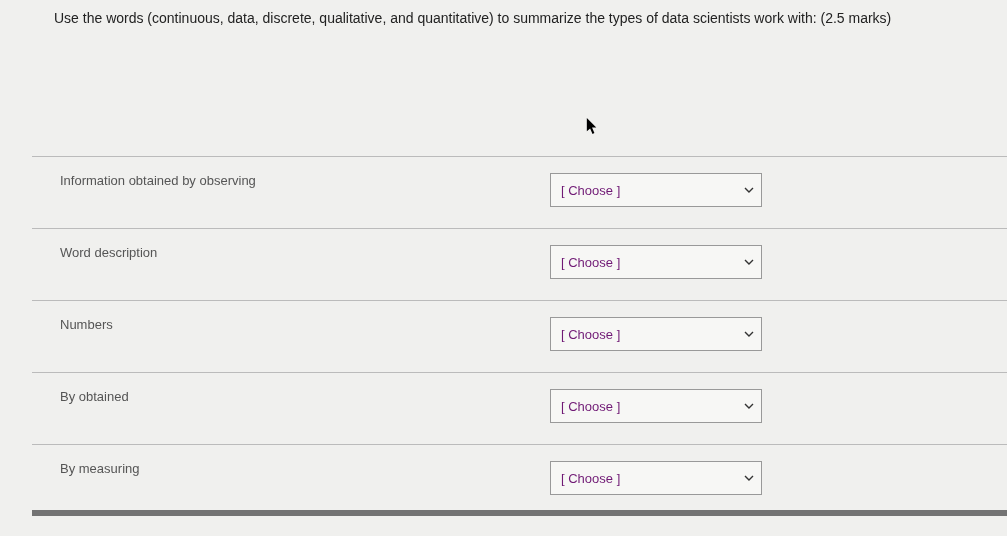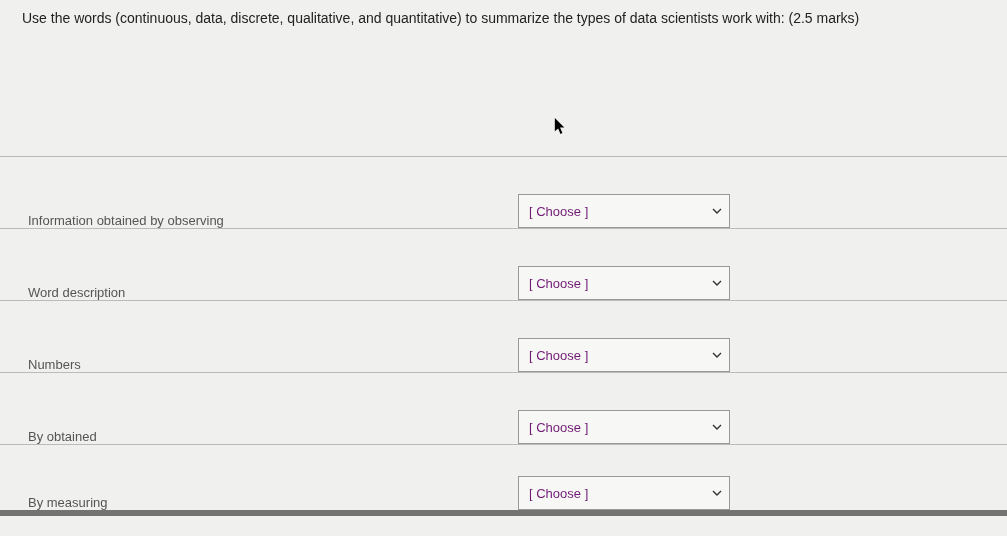--- a/index.html
+++ b/index.html
@@ -14,24 +14,24 @@
     .question-header {
       padding: 10px 20px 30px 22px;
       font-size: 14px;
       color: #222;
     }
     .rows {
       margin-top: 100px;
     }
     .row {
       display: flex;
-      align-items: flex-end;
+      align-items: flex-start;
       border-top: 1px solid #bbb;
       height: 72px;
-      padding: 0 20px 0 28px;
+      padding: 16px 20px 0 28px;
     }
     .row:last-child {
       border-bottom: 6px solid #737373;
     }
     .label {
       flex: 0 0 490px;
       font-size: 13px;
       color: #555;
     }
     .select-wrap {
@@ -66,21 +66,21 @@
       position: absolute;
       left: 554px;
       top: 118px;
       pointer-events: none;
     }
     .cursor svg {
       width: 13px;
       height: 17px;
       display: block;
     }
-    .container { position: relative; }
+    .container { position: relative; margin-left: 32px; }
   </style>
 </head>
 <body>
 
 <div class="container">
 
   <div class="question-header">Use the words (continuous, data, discrete, qualitative, and quantitative) to summarize the types of data scientists work with: (2.5 marks)</div>
 
   <div class="cursor">
     <svg viewBox="0 0 12 18">

